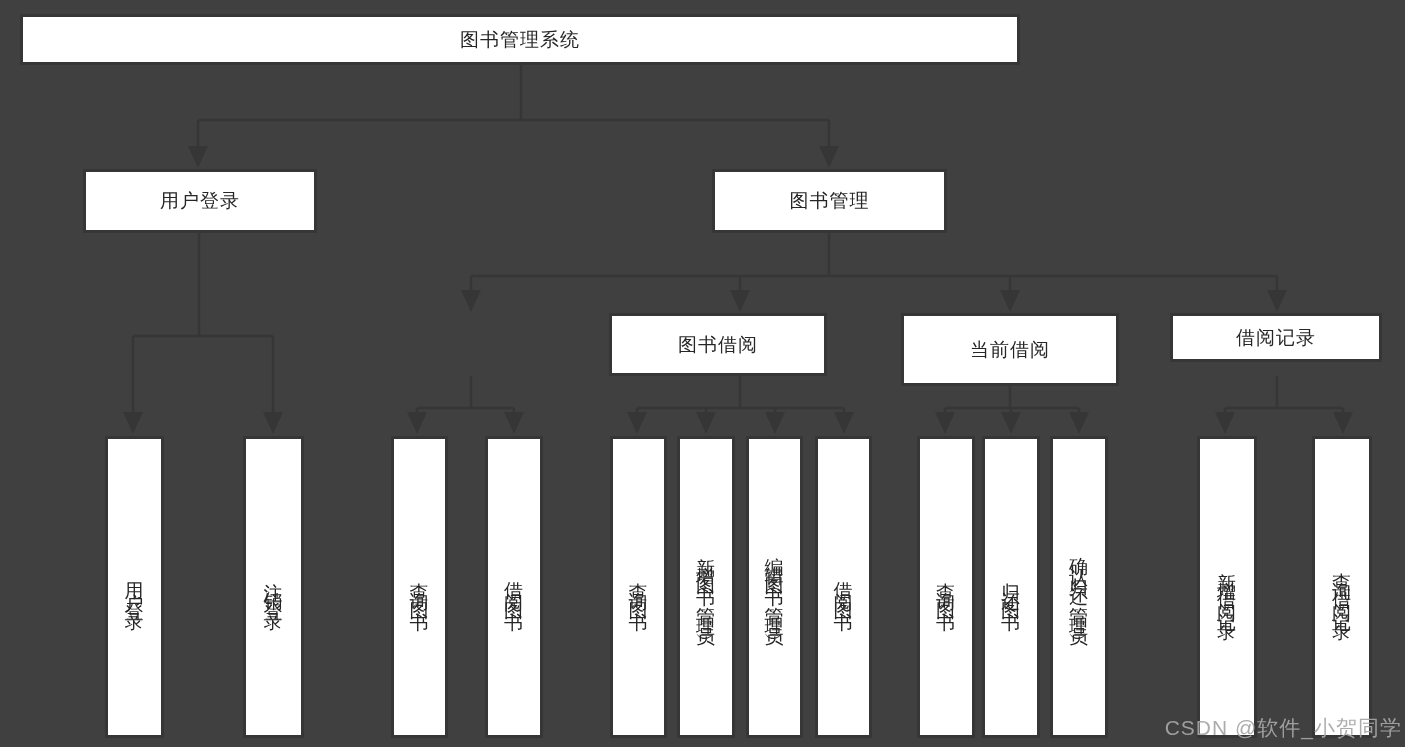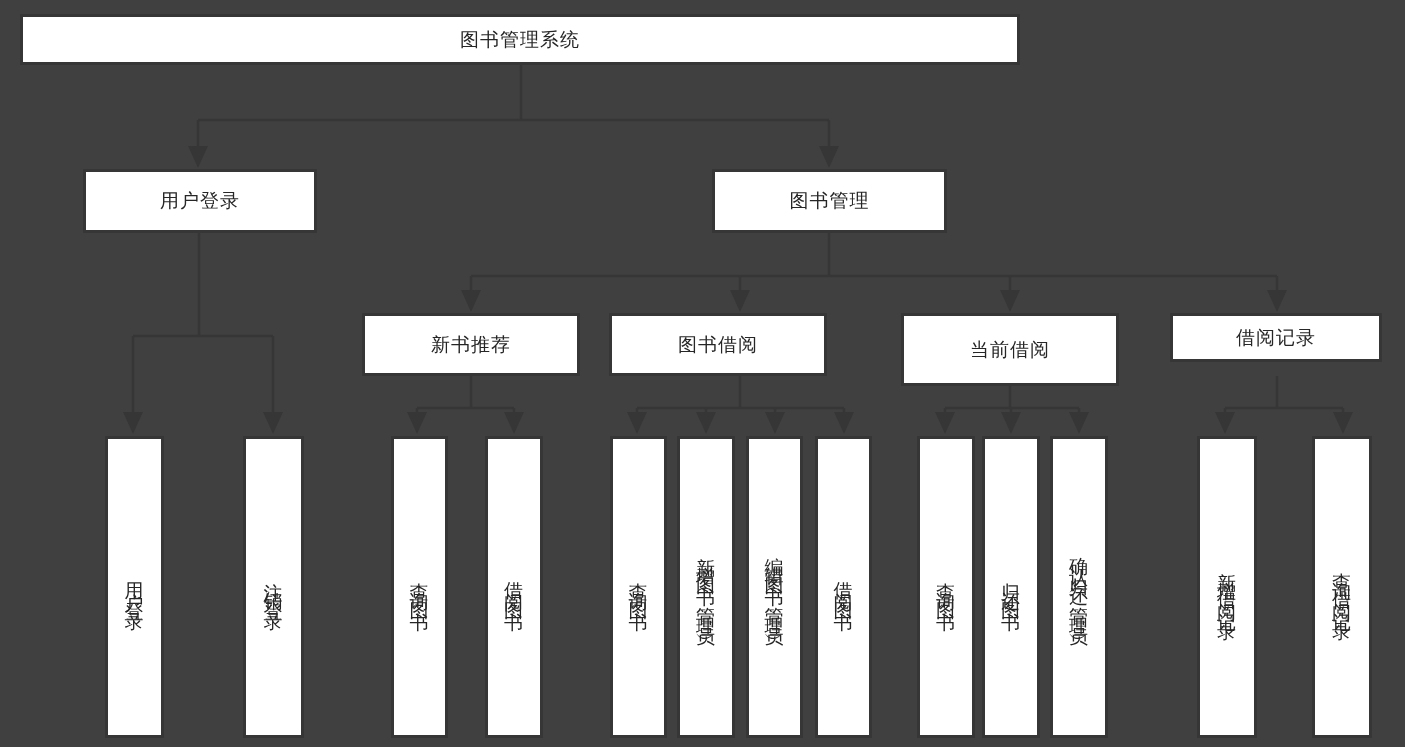--- a/index.html
+++ b/index.html
@@ -90,23 +90,20 @@
     <span>图书管理系统</span>
   </div>
 
   <div class="node hbox" style="left:83px;top:169px;width:234px;height:64px;">
     <span>用户登录</span>
   </div>
   <div class="node hbox" style="left:712px;top:169px;width:235px;height:64px;">
     <span>图书管理</span>
   </div>
 
-  <div class="node hbox" style="left:362px;top:313px;width:218px;height:63px;">
-    <span>新书推荐</span>
-  </div>
   <div class="node hbox" style="left:609px;top:313px;width:218px;height:63px;">
     <span>图书借阅</span>
   </div>
   <div class="node hbox" style="left:901px;top:313px;width:218px;height:73px;">
     <span>当前借阅</span>
   </div>
   <div class="node hbox" style="left:1170px;top:313px;width:212px;height:49px;">
     <span>借阅记录</span>
   </div>
 
@@ -147,14 +144,15 @@
     <span class="vtext">确认归还（管理员）</span>
   </div>
 
   <div class="node vbox" style="left:1197px;width:60px;">
     <span class="vtext">新增借阅记录</span>
   </div>
   <div class="node vbox" style="left:1312px;width:60px;">
     <span class="vtext">查询借阅记录</span>
   </div>
 
+  <div class="watermark">CSDN @软件_小贺同学</div>
 
 </div>
 
 </body></html>

